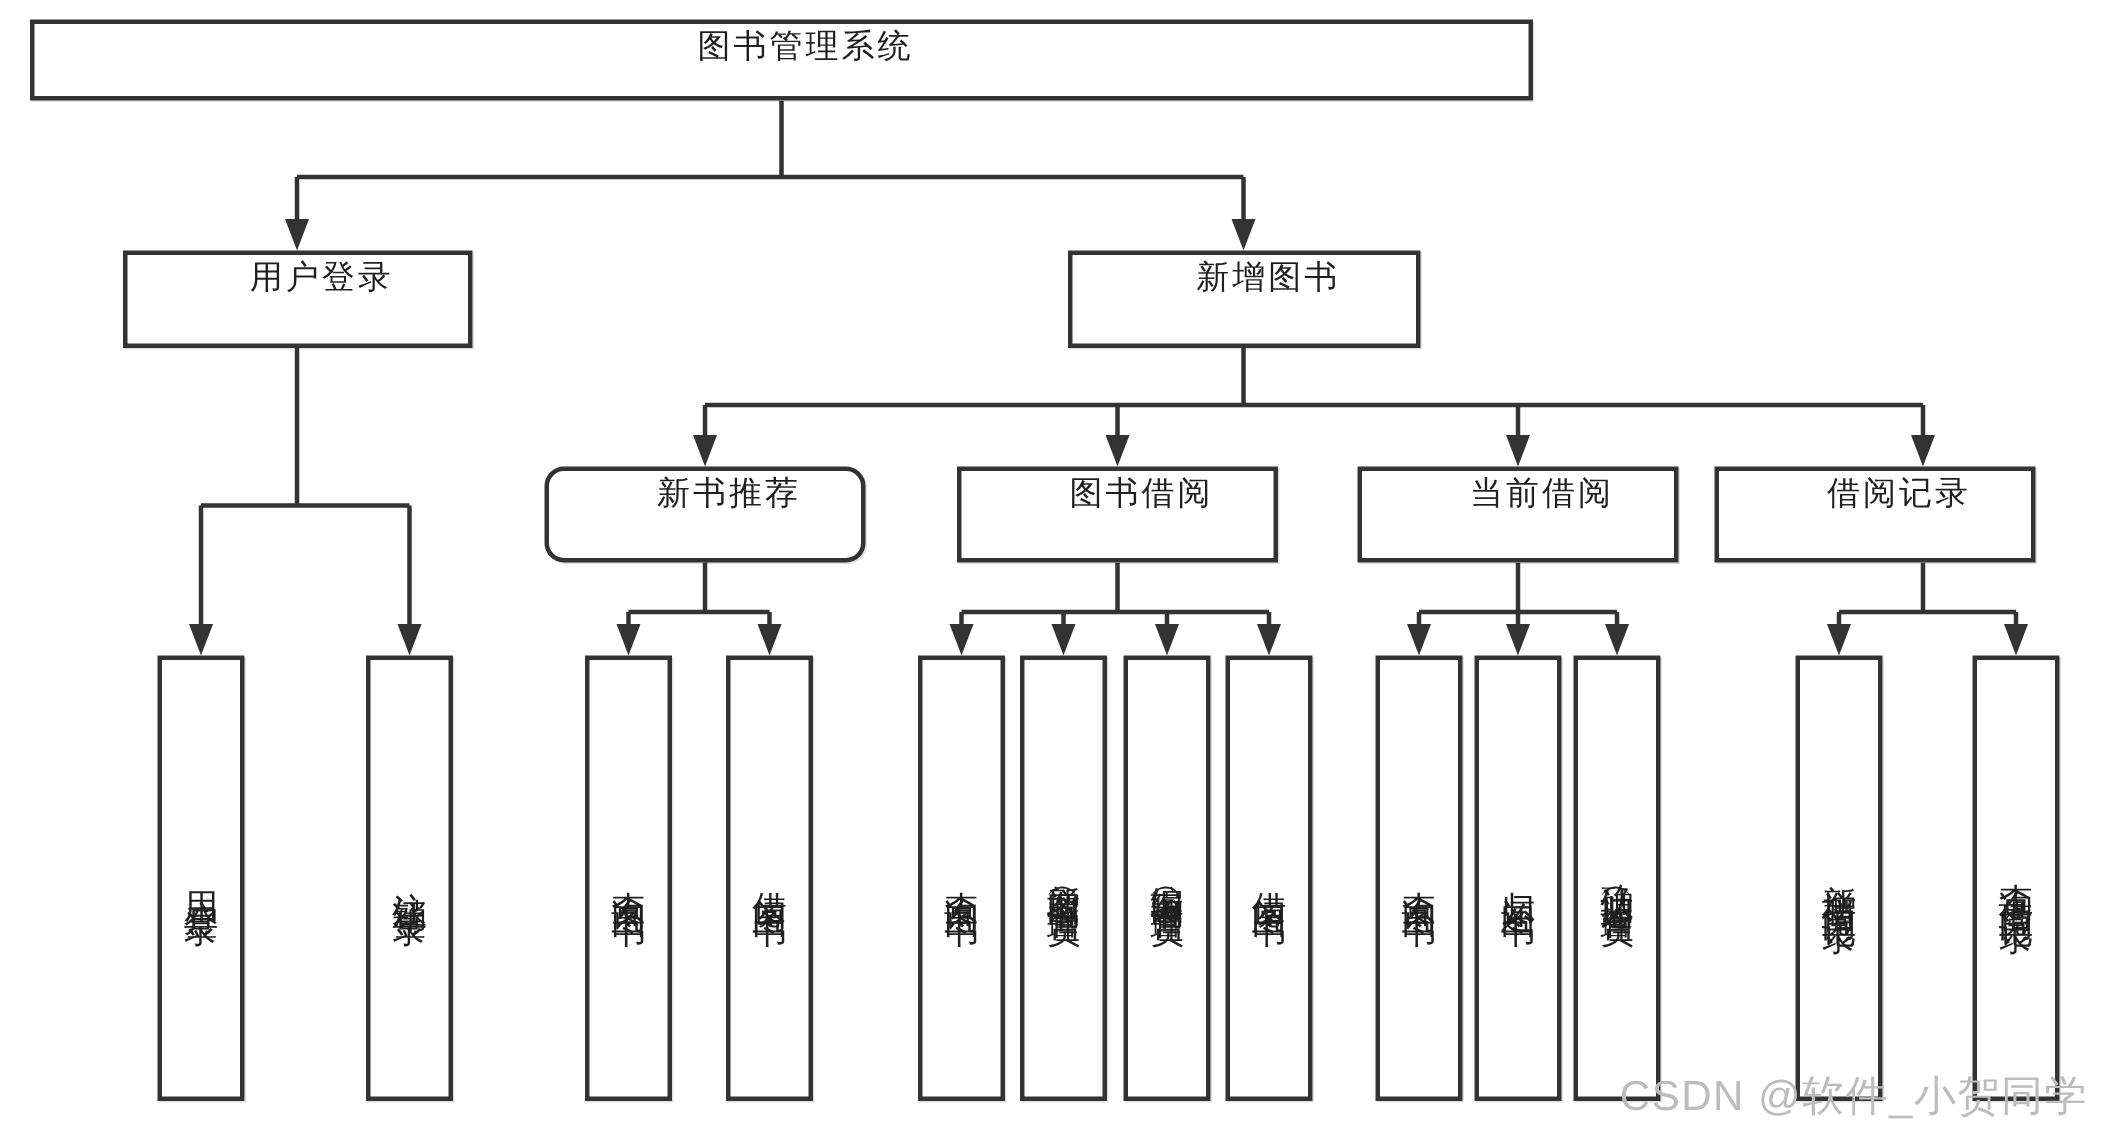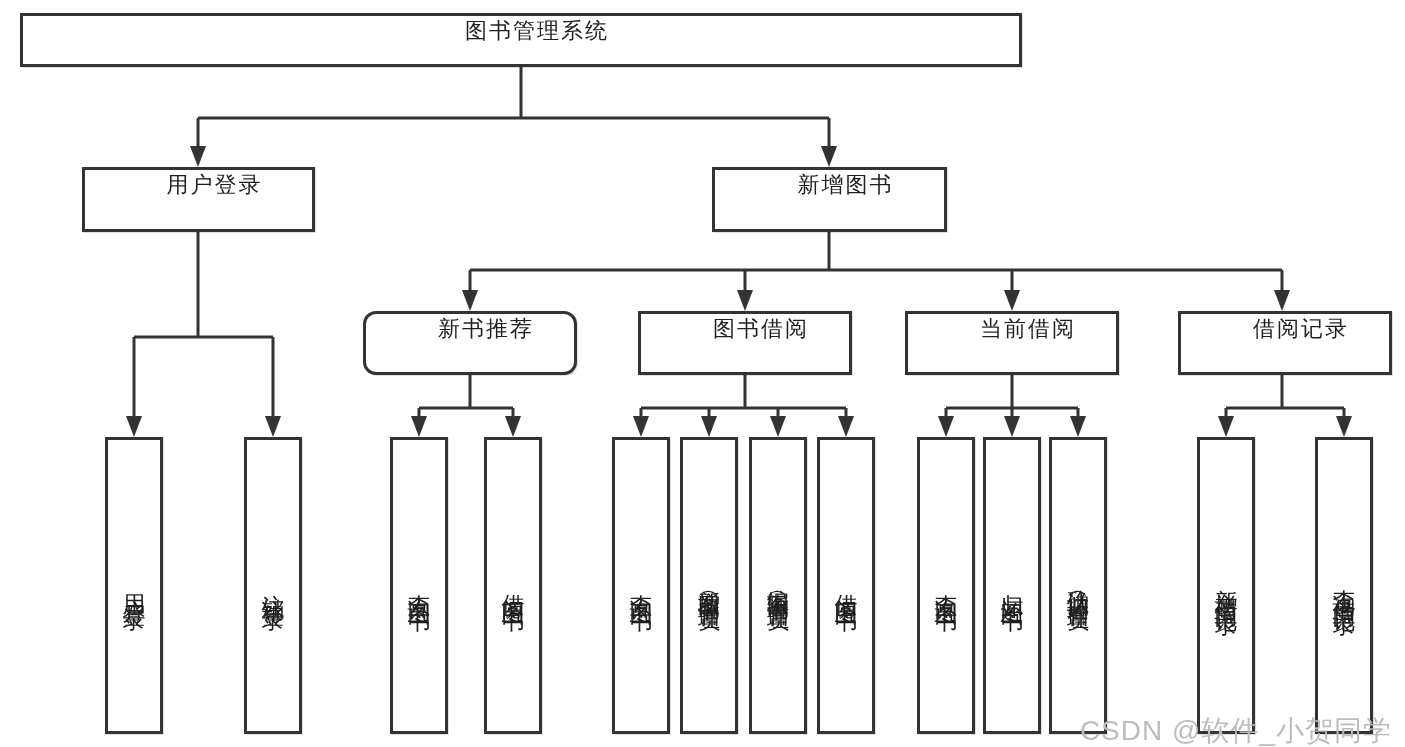--- a/index.html
+++ b/index.html
@@ -146,21 +146,21 @@
 
   <div class="hnode" style="left:363px; top:311px; width:214px; height:64px;border-radius:13px;">
     <span class="lbl">新书推荐</span>
   </div>
   <div class="hnode" style="left:905px; top:311px; width:214px; height:64px;">
     <span class="lbl">当前借阅</span>
   </div>
   <div class="hnode" style="left:638px; top:311px; width:214px; height:64px;">
     <span class="lbl">图书借阅</span>
   </div>
-  <div class="hnode" style="left:1178px; top:311px; width:214px; height:64px;">
+  <div class="hnode" style="left:1143px; top:311px; width:214px; height:64px;">
     <span class="lbl">借阅记录</span>
   </div>
 
   <div class="leaf" style="left:105px;">
     <span class="lbl">用户登录</span>
   </div>
   <div class="leaf" style="left:244px;">
     <span class="lbl">注销登录</span>
   </div>
 

